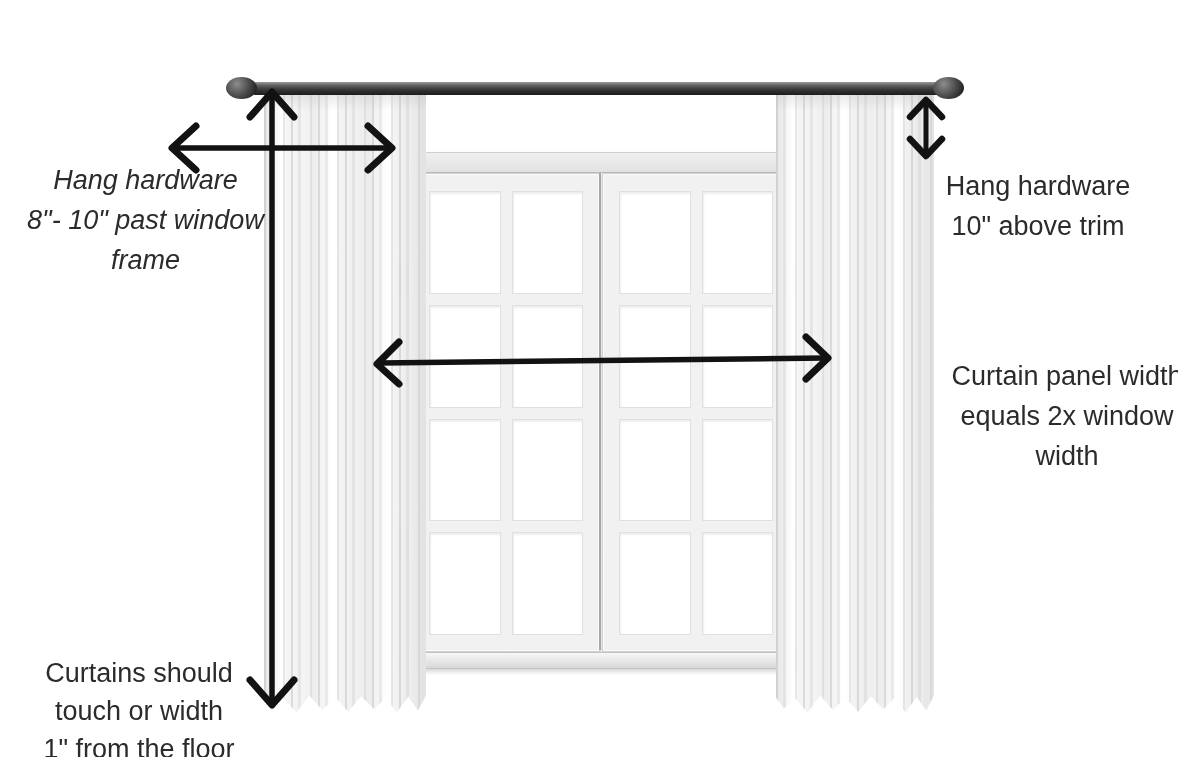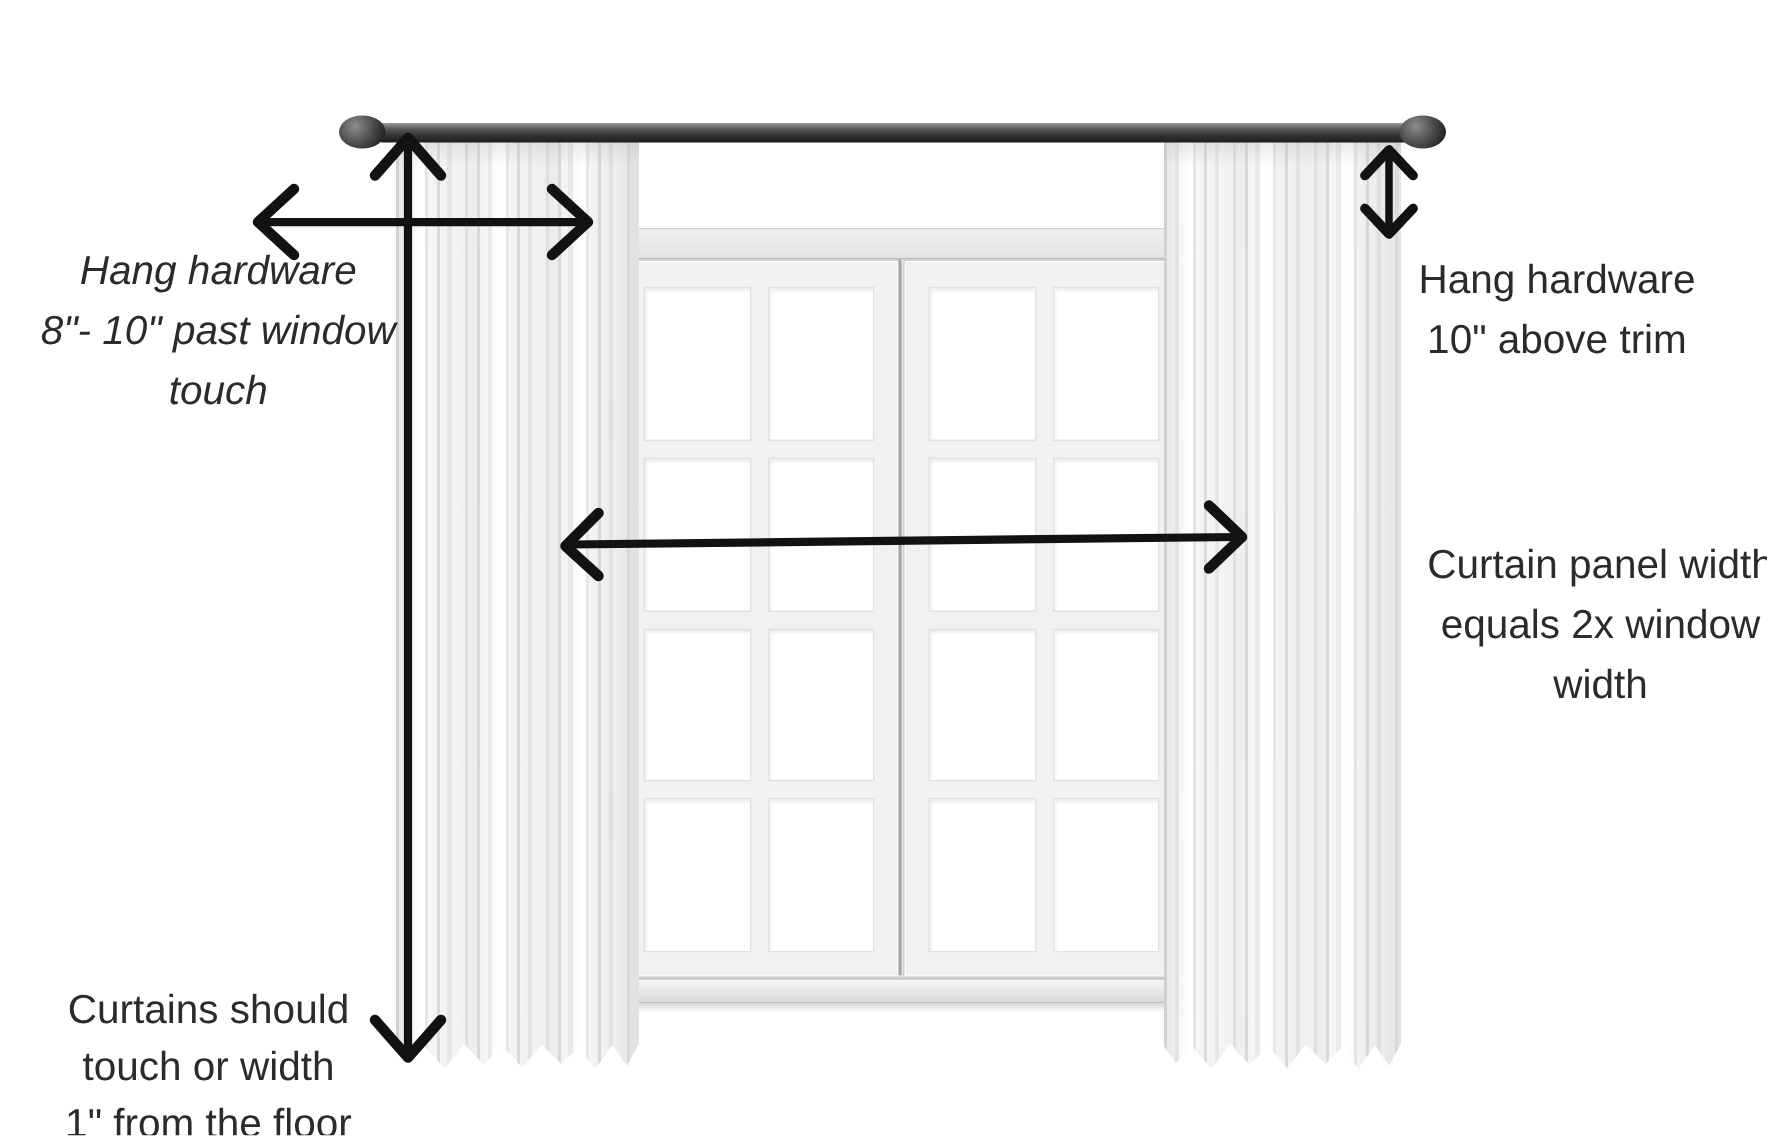--- a/index.html
+++ b/index.html
@@ -181,21 +181,21 @@
         <path d="M926 105 L926 151" stroke-width="5"></path>
         <path d="M910 117 L926 100 L942 117" stroke-width="6.5"></path>
         <path d="M910 139 L926 156 L942 139" stroke-width="6.5"></path>
       </g>
     </g>
   </svg>
 
   <div class="label" style="left:0px;top:160px;width:291px;font-style:italic;">
     <div>Hang hardware</div>
     <div>8"- 10" past window</div>
-    <div>touch</div>
+    <div>frame</div>
   </div>
 
   <div class="label" style="left:915px;top:166px;width:246px;">
     <div>Hang hardware</div>
     <div>10" above trim</div>
   </div>
 
   <div class="label" style="left:934px;top:356px;width:266px;">
     <div>Curtain panel width</div>
     <div>equals 2x window</div>

